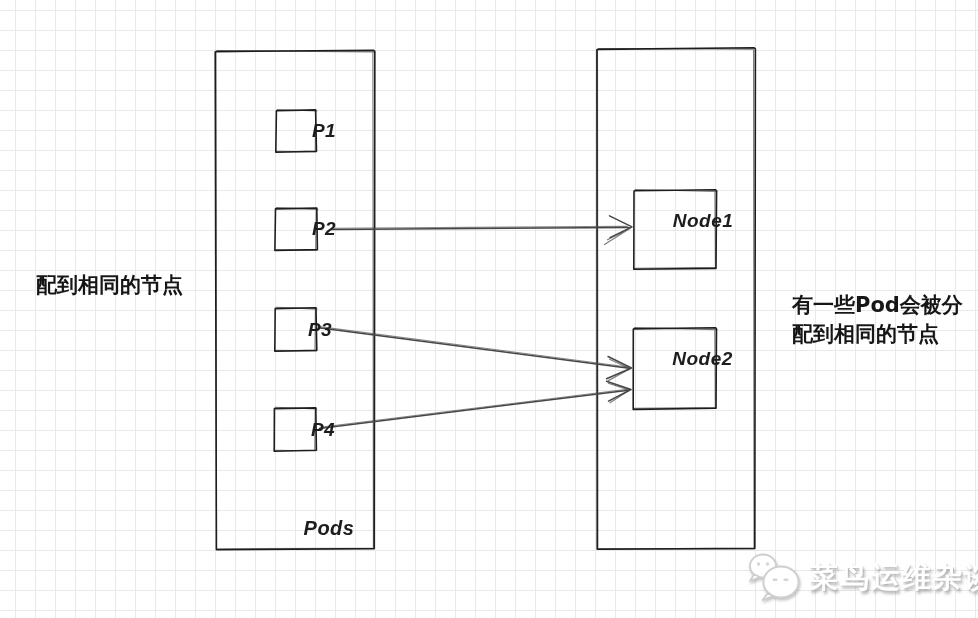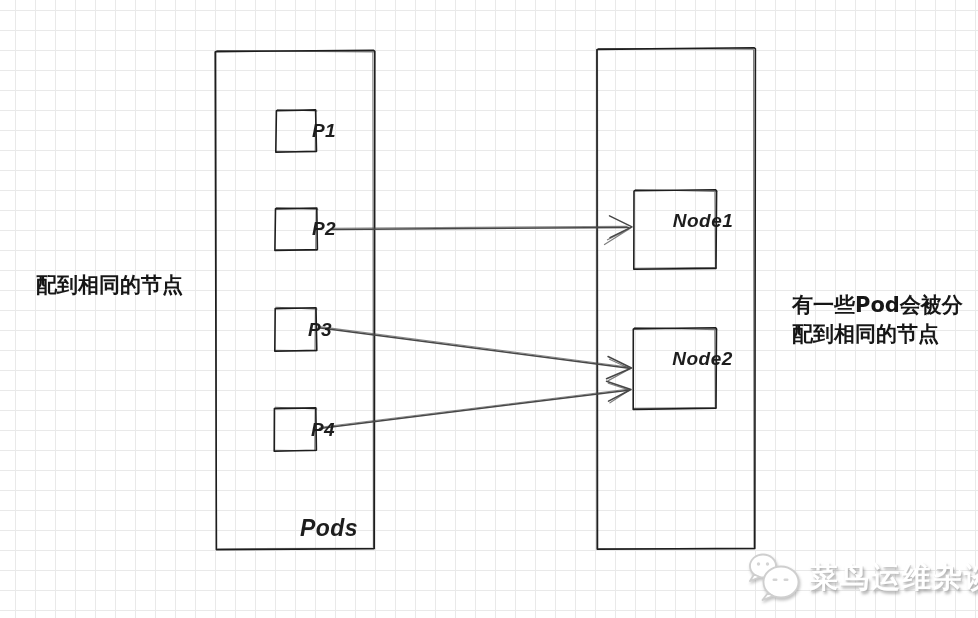--- a/index.html
+++ b/index.html
@@ -28,21 +28,21 @@
   }
   .hand {
     font-family: Liberation Sans, sans-serif;
     font-style: italic;
     font-weight: 600;
     letter-spacing: 0.5px;
     padding-left: 28px;
   }
   .pod-lbl   { font-size: 19px; }
   .node-lbl  { font-size: 19px; }
-  .col-lbl   { font-size: 23px; text-align: center; }
+  .col-lbl   { font-size: 20px; text-align: center; }
 
   .caption {
     position: absolute;
     color: #161616;
     font-size: 21px;
     font-weight: 600;
     white-space: nowrap;
   }
   .caption .cap-line { display: block; }
   .caption-left  { left: 36px;  top: 270px; line-height: 31px; }

